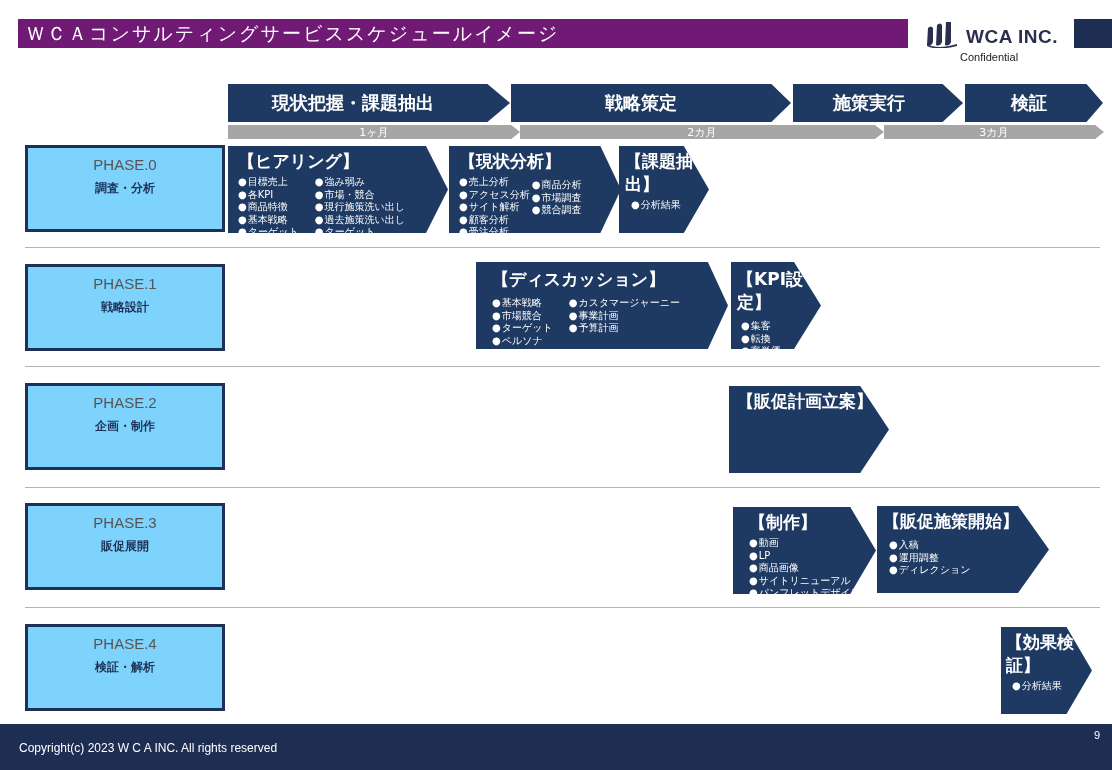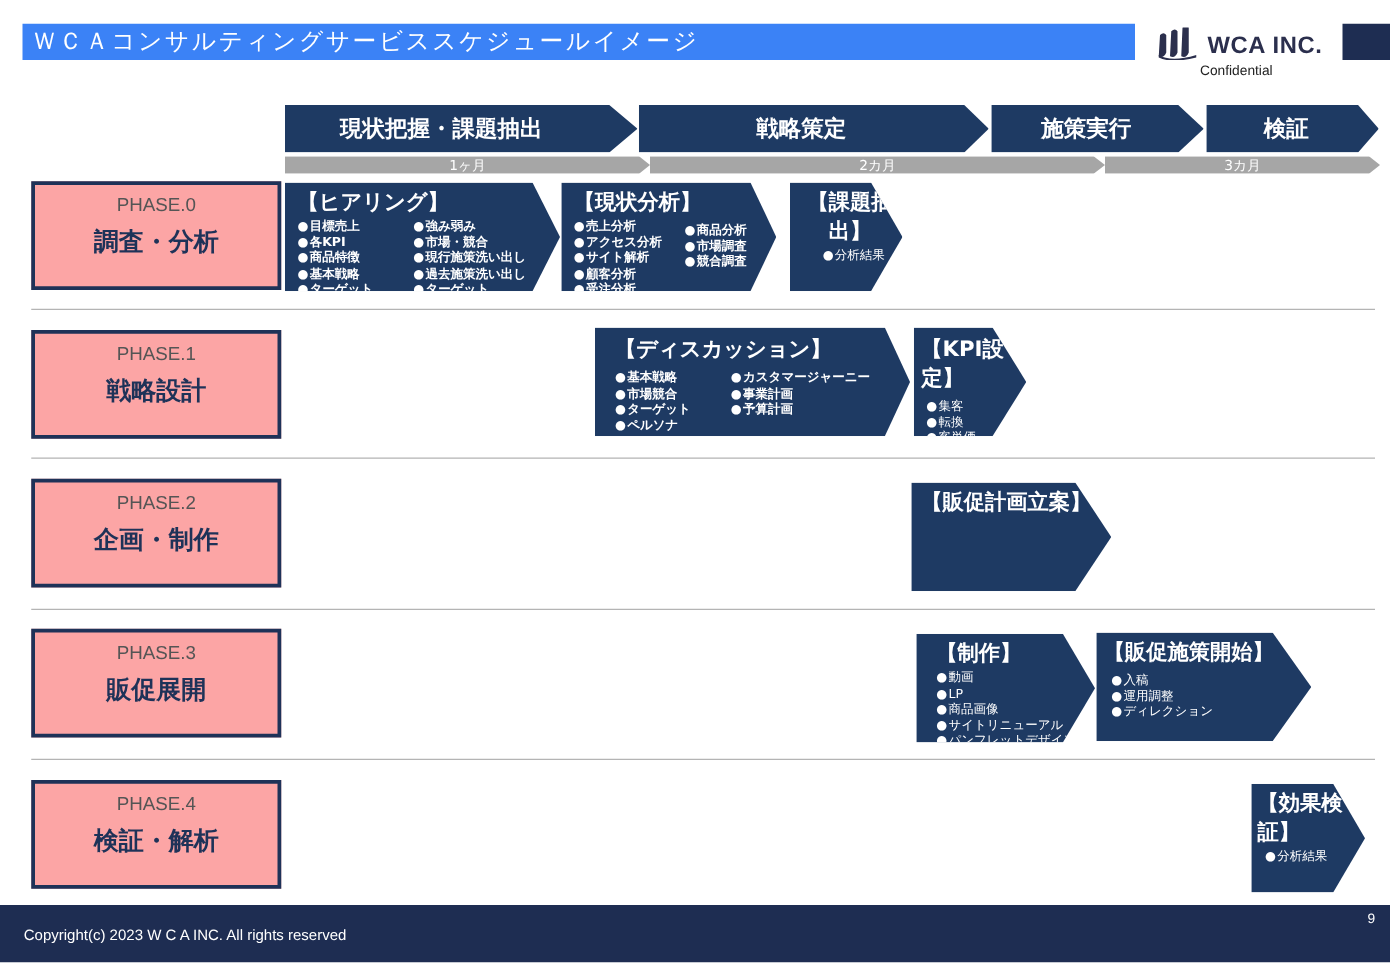--- a/index.html
+++ b/index.html
@@ -1,39 +1,39 @@
 <!DOCTYPE html>
 <html><head>
 <meta charset="utf-8">
 <style>
   * { box-sizing: border-box; margin: 0; padding: 0; }
   body { width: 1112px; height: 770px; background: #ffffff; position: relative; overflow: hidden;
          font-family: "DejaVu Sans", "Liberation Sans", sans-serif; color: #1e3258; }
   .abs { position: absolute; }
-  .title-bar { left: 18px; top: 19px; width: 890px; height: 29px; background: #3b82f6; color: #fff;
+  .title-bar { left: 18px; top: 19px; width: 890px; height: 29px; background: #701a75; color: #fff;
                font-size: 19px; line-height: 29px; padding-left: 8px; letter-spacing: 2px; }
   .title-bar-right { left: 1074px; top: 19px; width: 38px; height: 29px; background: #1e2d52; }
   .logo { left: 926px; top: 18px; width: 140px; height: 30px; display: flex; align-items: flex-end; gap: 6px; }
   .logo-mark { width: 34px; height: 26px; }
   .logo-text { font-family: "Liberation Sans", sans-serif; font-size: 19px; font-weight: bold; color: #2b2f4d; letter-spacing: 0.5px; }
   .confidential { left: 960px; top: 51px; font-family: "Liberation Sans", sans-serif; font-size: 11px; color: #222; }
 
   .stage { height: 38px; top: 84px; color: #fff; font-weight: bold; font-size: 18px;
            display: flex; align-items: center; justify-content: center; background: #1e3a63; }
   .month { height: 14px; top: 125px; background: #a6a6a6; color: #fff; font-size: 11px;
            display: flex; justify-content: center; }
 
-  .phase-box { left: 25px; width: 200px; height: 87px; border: 3px solid #1e3258; background: #fca5a5; text-align: center; }
+  .phase-box { left: 25px; width: 200px; height: 87px; border: 3px solid #1e3258; background: #7dd3fc; text-align: center; }
   .phase-num { font-family: "Liberation Sans", sans-serif; font-size: 15px; color: #555; margin-top: 8px; }
-  .phase-name { font-size: 20px; font-weight: bold; color: #1e3258; margin-top: 7px; }
+  .phase-name { font-size: 12px; font-weight: bold; color: #1e3258; margin-top: 7px; }
   .sep { left: 25px; width: 1075px; height: 1px; background: #b4b4b4; }
 
   .task { background: #1e3a63; color: #fff; padding: 4px 0 0 10px; font-size: 10px; }
   .task-title { font-weight: bold; font-size: 17px; margin-bottom: 3px; }
-  .cols { display: flex; gap: 18px; font-weight: bold; }
+  .cols { display: flex; gap: 2px; }
   .col div { line-height: 12.5px; white-space: nowrap; }
   .col div::before { content: "●"; margin-right: 1px; }
 
   .footer { left: 0; top: 724px; width: 1112px; height: 46px; background: #1e2d52; color: #fff; }
   .copyright { left: 19px; top: 17px; font-size: 12px; font-family: "Liberation Sans", sans-serif; }
   .page-num { left: 1094px; top: 5px; font-size: 11px; font-family: "Liberation Sans", sans-serif; }
 </style>
 </head>
 <body>
 
@@ -125,21 +125,21 @@
         <div>顧客分析</div>
         <div>受注分析</div>
     </div>
     <div class="col" style="margin-top:3px;">
       <div>商品分析</div>
         <div>市場調査</div>
         <div>競合調査</div>
     </div>
   </div>
 </div>
-<div class="abs task" style="left:632px;top:146px;width:90px;height:87px;clip-path:polygon(0 0,72% 0,100% 50%,72% 100%,0 100%);padding-left:6px;text-align:center;">
+<div class="abs task" style="left:619px;top:146px;width:90px;height:87px;clip-path:polygon(0 0,72% 0,100% 50%,72% 100%,0 100%);padding-left:6px;">
   <div class="task-title">【課題抽出】</div>
   <div class="col" style="padding-left:6px;">
     <div>分析結果</div>
   </div>
 </div>
 
 <div class="abs task" style="left:476px;top:262px;width:252px;height:87px;clip-path:polygon(0 0,92% 0,100% 50%,92% 100%,0 100%);padding-left:16px;">
   <div class="task-title" style="margin:2px 0 6px;">【ディスカッション】</div>
   <div class="cols">
     <div class="col">

